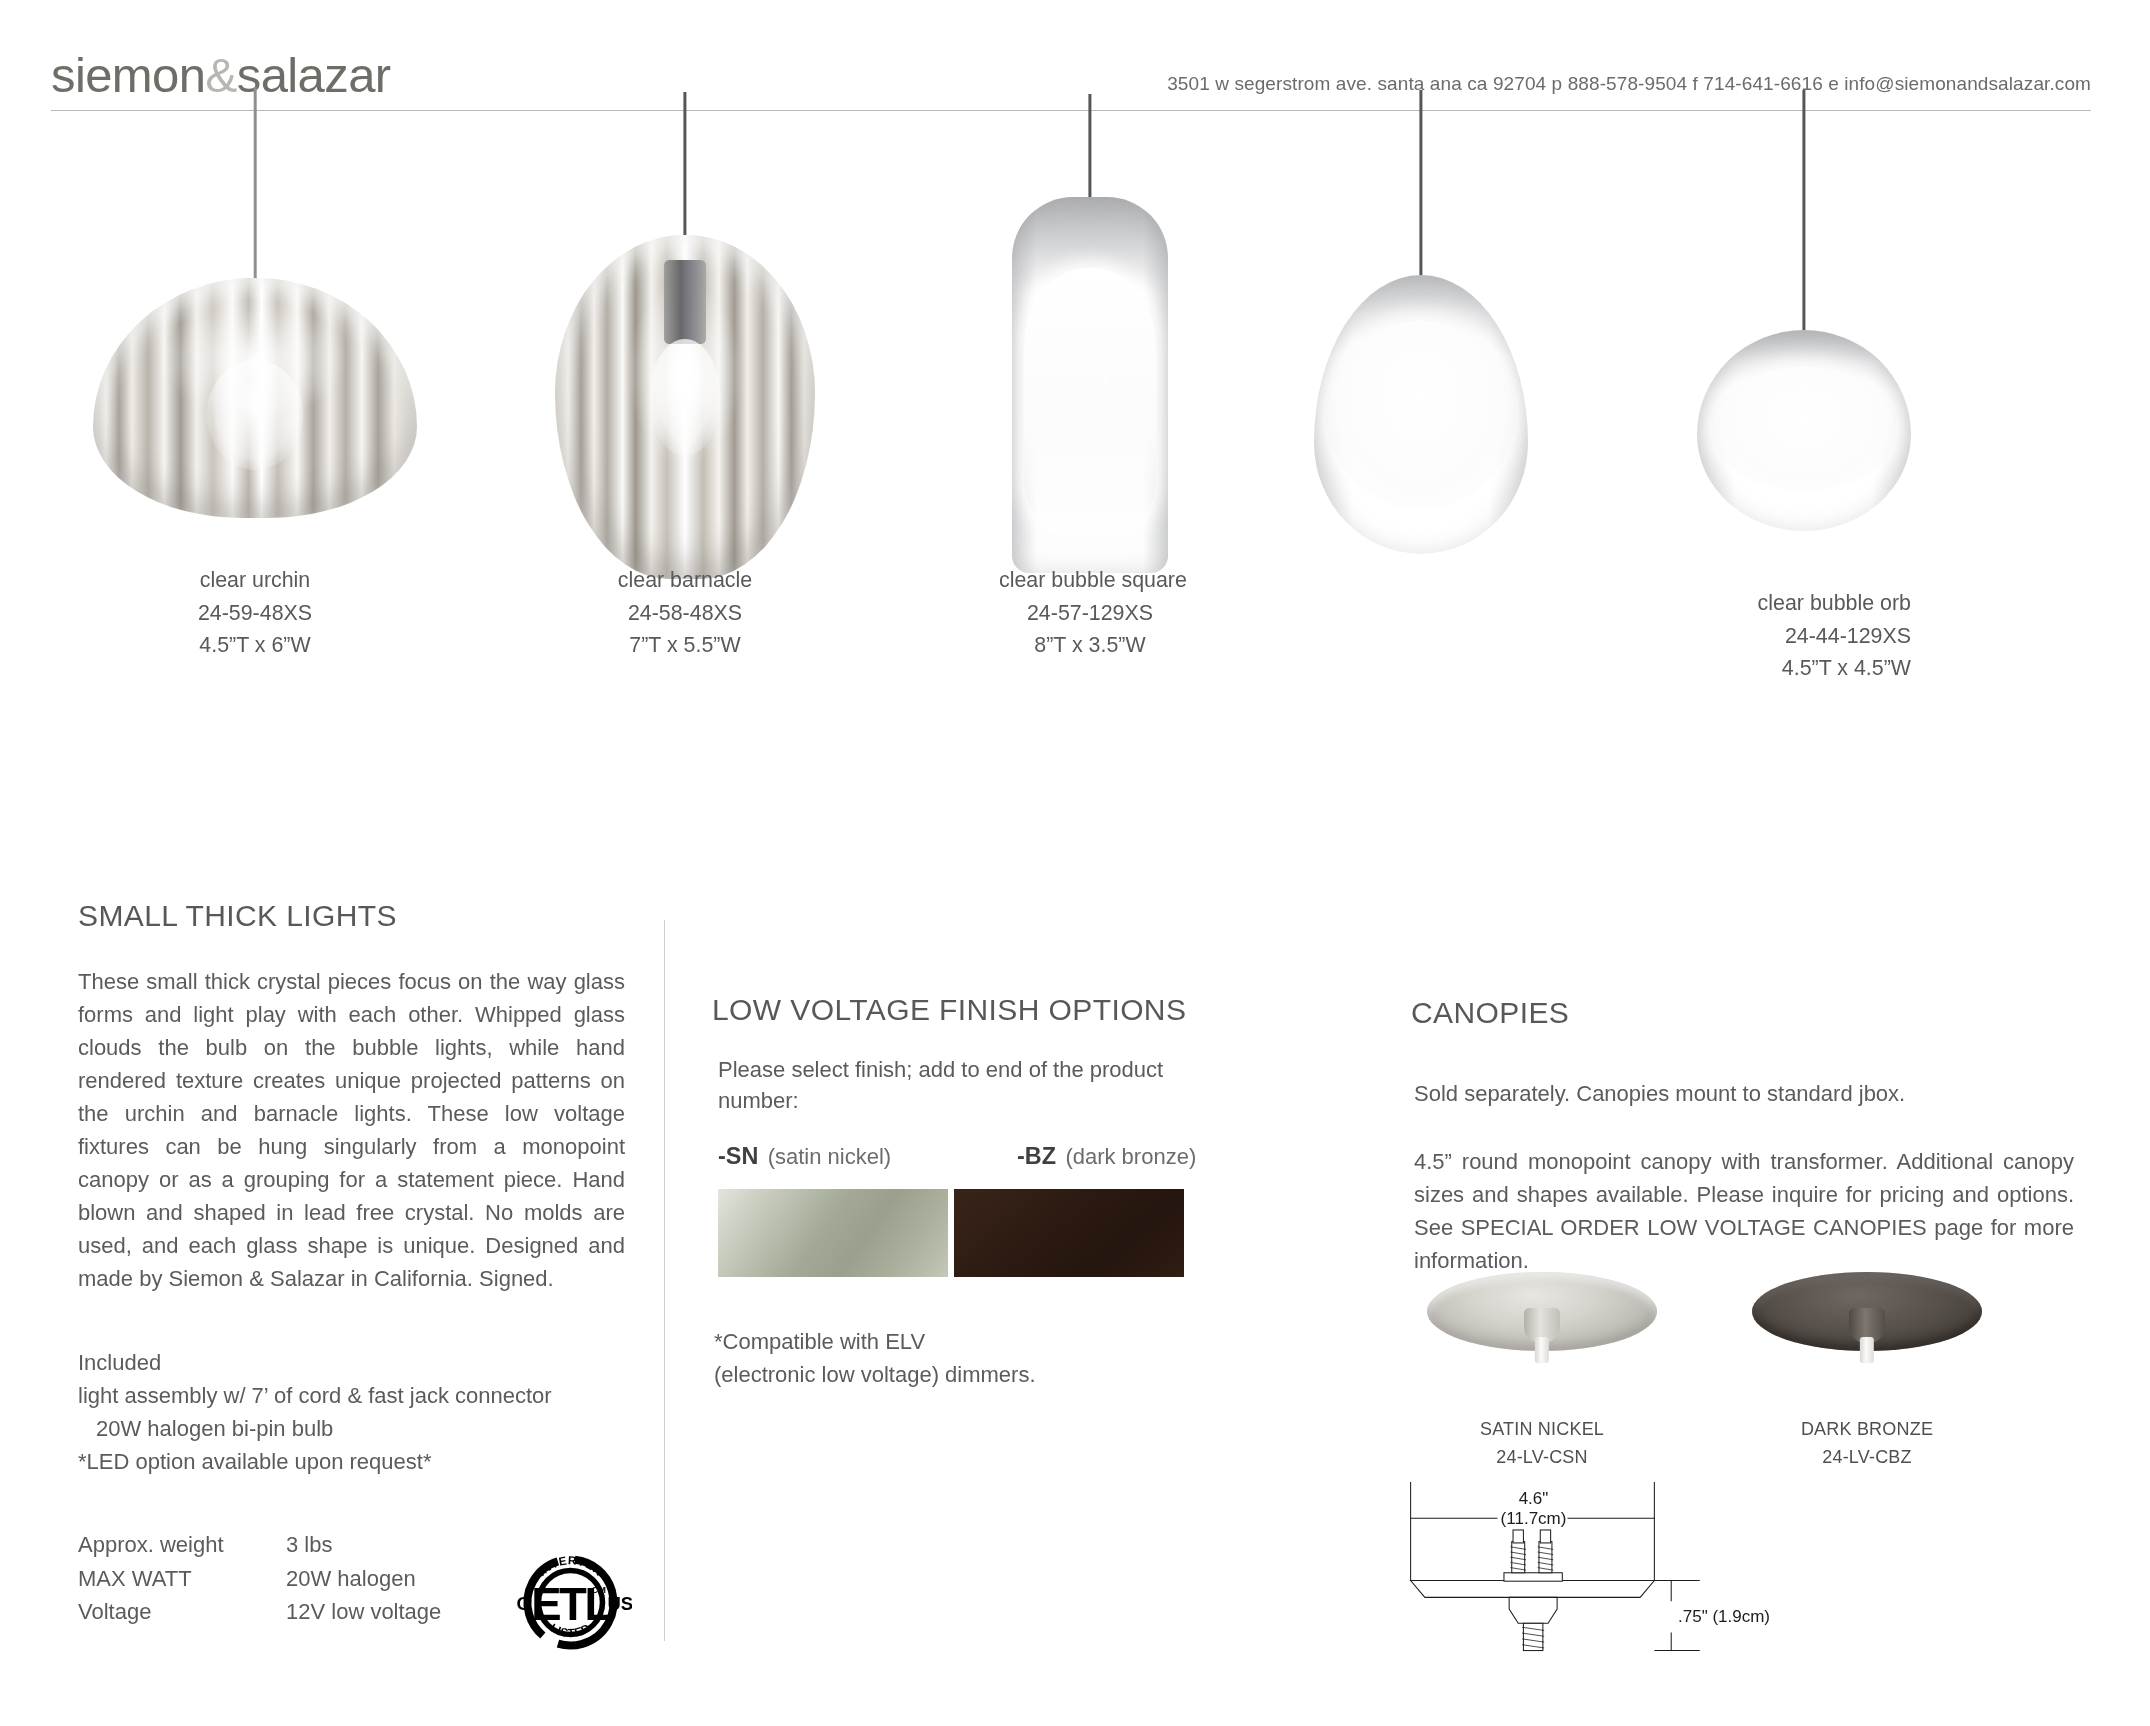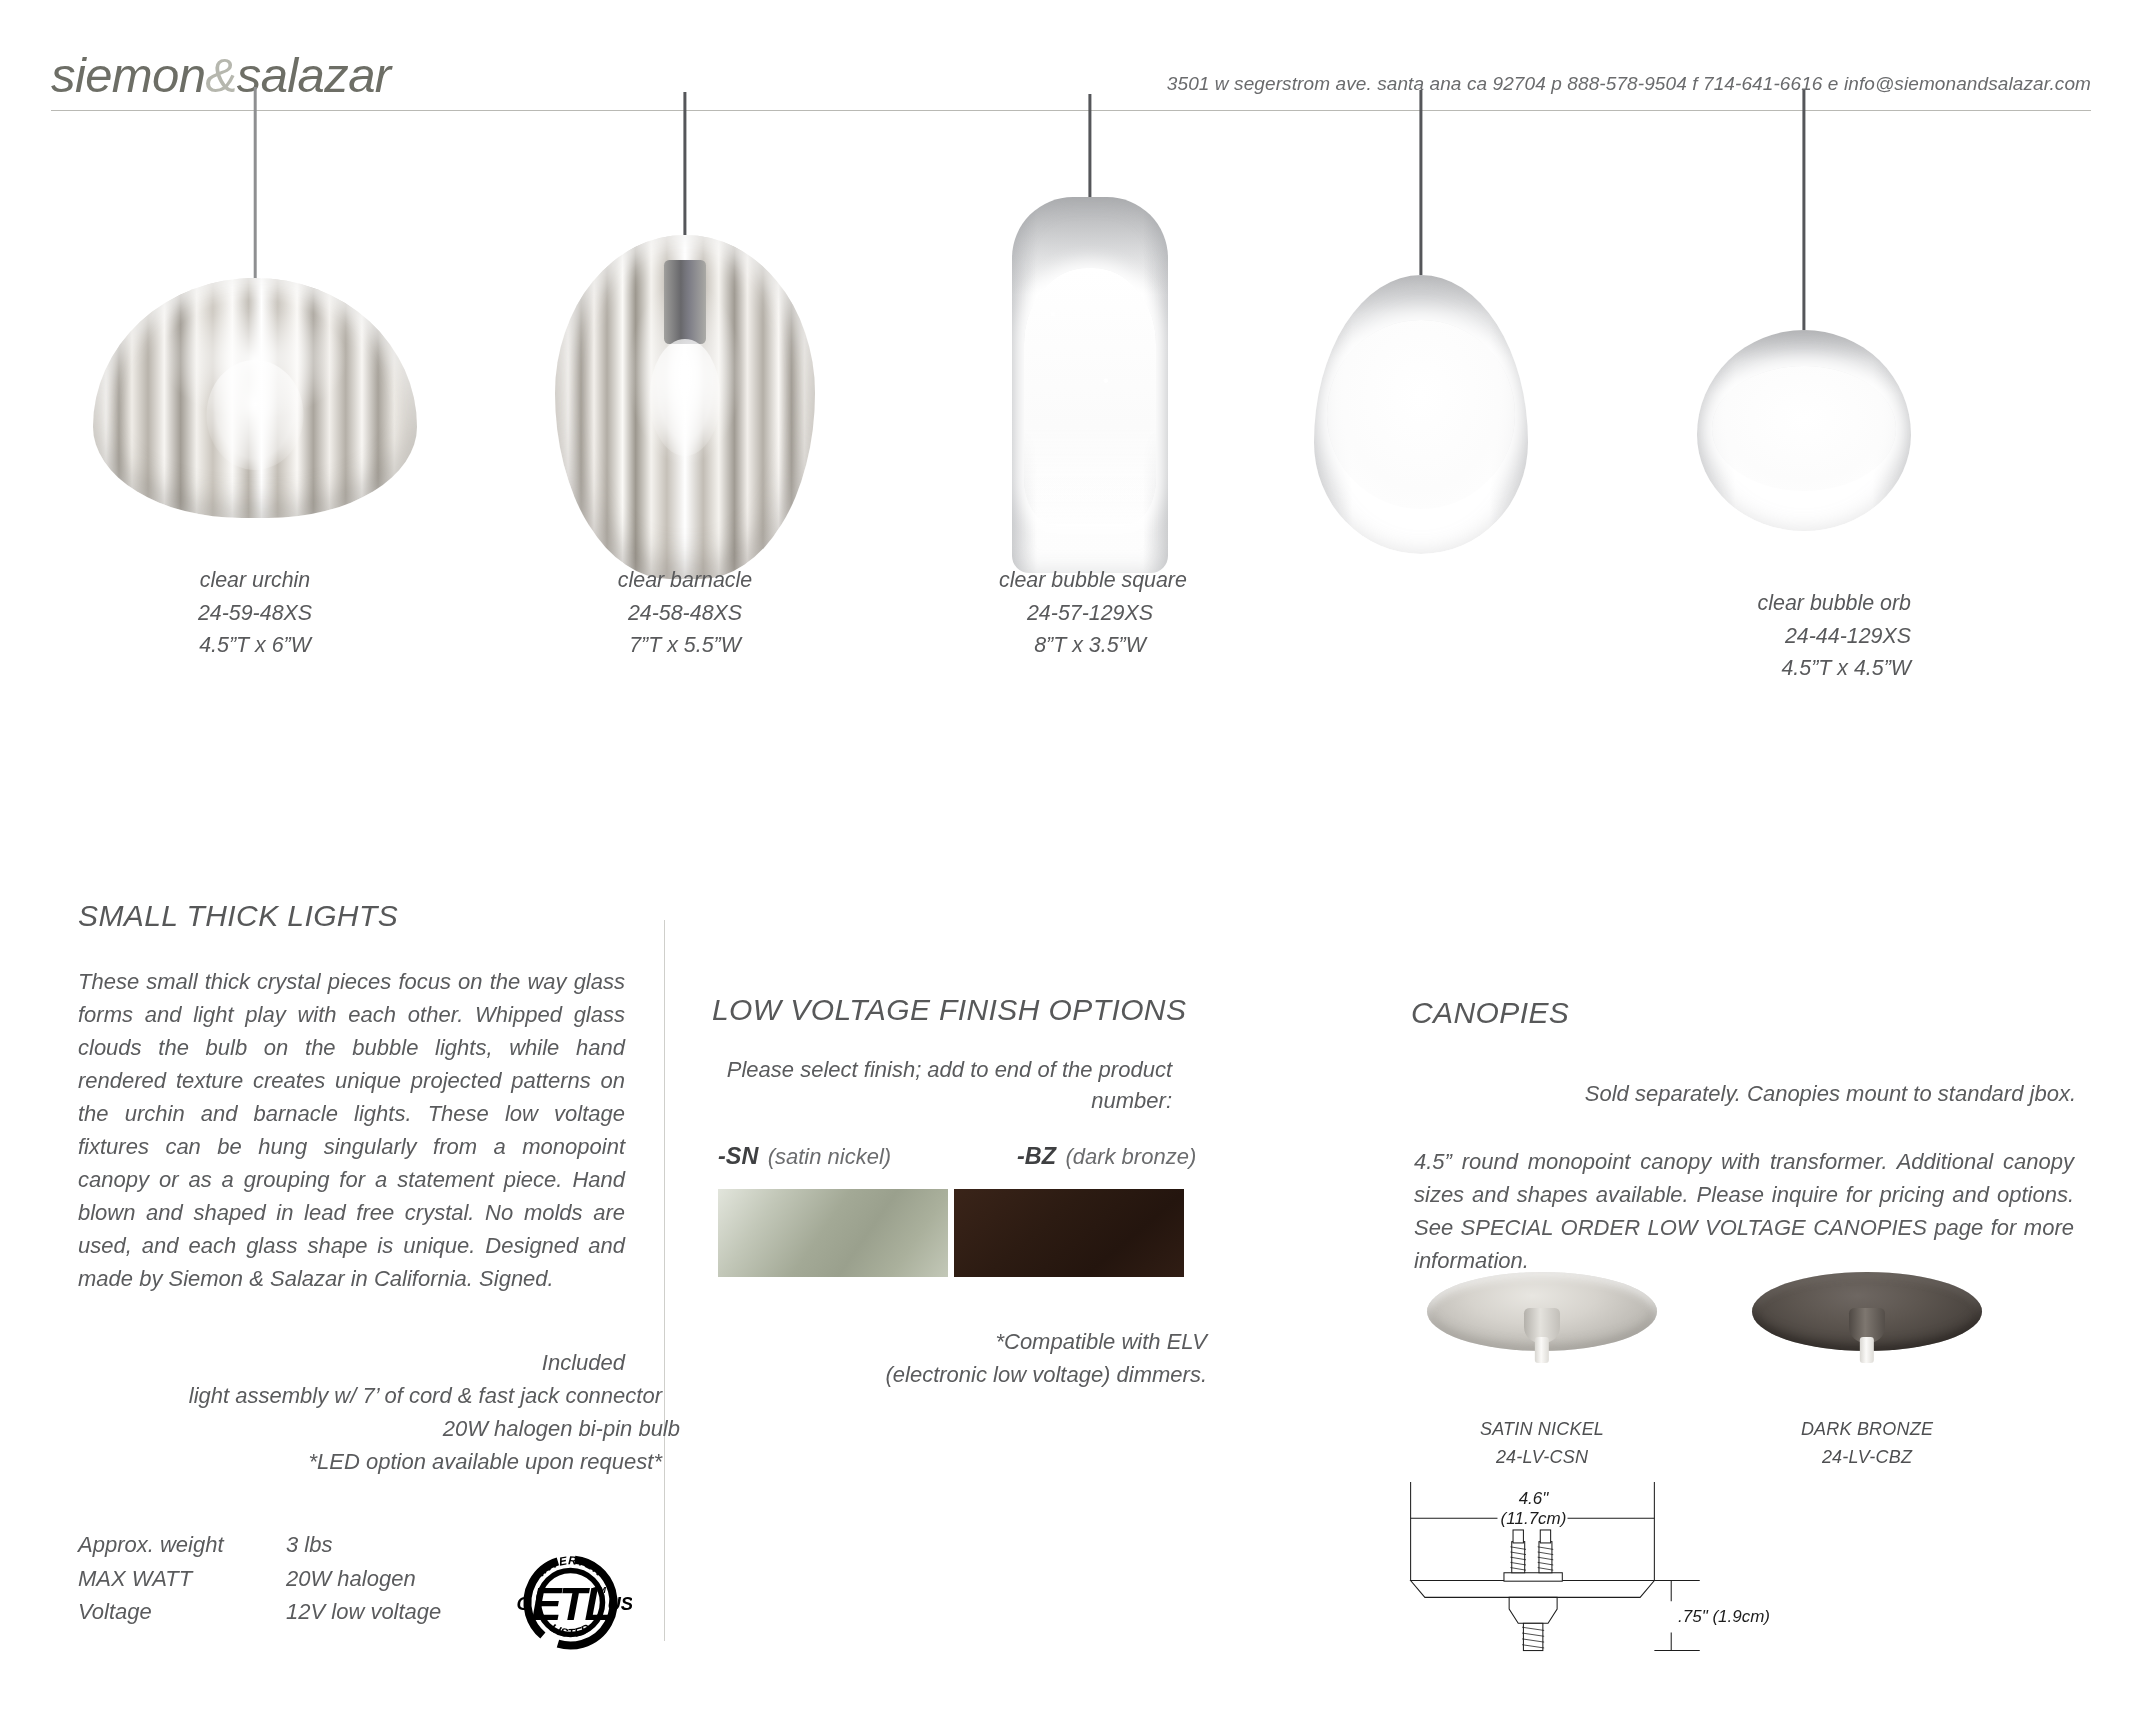--- a/index.html
+++ b/index.html
@@ -2,21 +2,21 @@
 <html style="font-size:10.4px"><head>
 <meta charset="utf-8">
 <style>
   html,body{margin:0;padding:0;}
   body{
     width:2151px;height:1726px;background:#ffffff;
     font-family:"Liberation Sans", sans-serif;
     color:#58595b;-webkit-font-smoothing:antialiased;
     position:relative;overflow:hidden;
   }
-  .page{position:relative;width:2151px;height:1376px;font-style:italic;}
+  .page{position:relative;width:2151px;height:1376px;}
 
   
   .header{position:absolute;left:0;top:0;width:2151px;height:130px;}
   .logo{
     position:absolute;left:51px;top:47px;
     font-size:49px;letter-spacing:-0.6px;color:#6d6e66;font-weight:400;
     white-space:nowrap;
   }
   .logo .amp{color:#b6b7ae;font-size:48px;}
   .contact{
@@ -147,21 +147,21 @@
     position:absolute;left:664px;top:920px;width:1.3px;height:721px;
     background:#cfcfcb;
   }
   .sec-title{
     position:absolute;font-size:30px;color:#575859;letter-spacing:0.4px;white-space:nowrap;
   }
   .body-text{
     position:absolute;font-size:22px;line-height:1.5;color:#5a5b5d;
     text-align:justify;
   }
-  .plain{text-align:right;}
+  .plain{text-align:left;}
 
   
   .sw{position:absolute;}
   .sw-sn{
     width:230px;height:88px;
     background:linear-gradient(125deg,#e2e5dc 0%,#c2c7b8 22%,#a3a996 46%,#9aa08d 62%,#aab09c 80%,#c3c8b8 100%);
   }
   .sw-bz{
     width:230px;height:88px;
     background:linear-gradient(140deg,#3a2419 0%,#2c1b12 40%,#24150e 70%,#301d14 100%);

